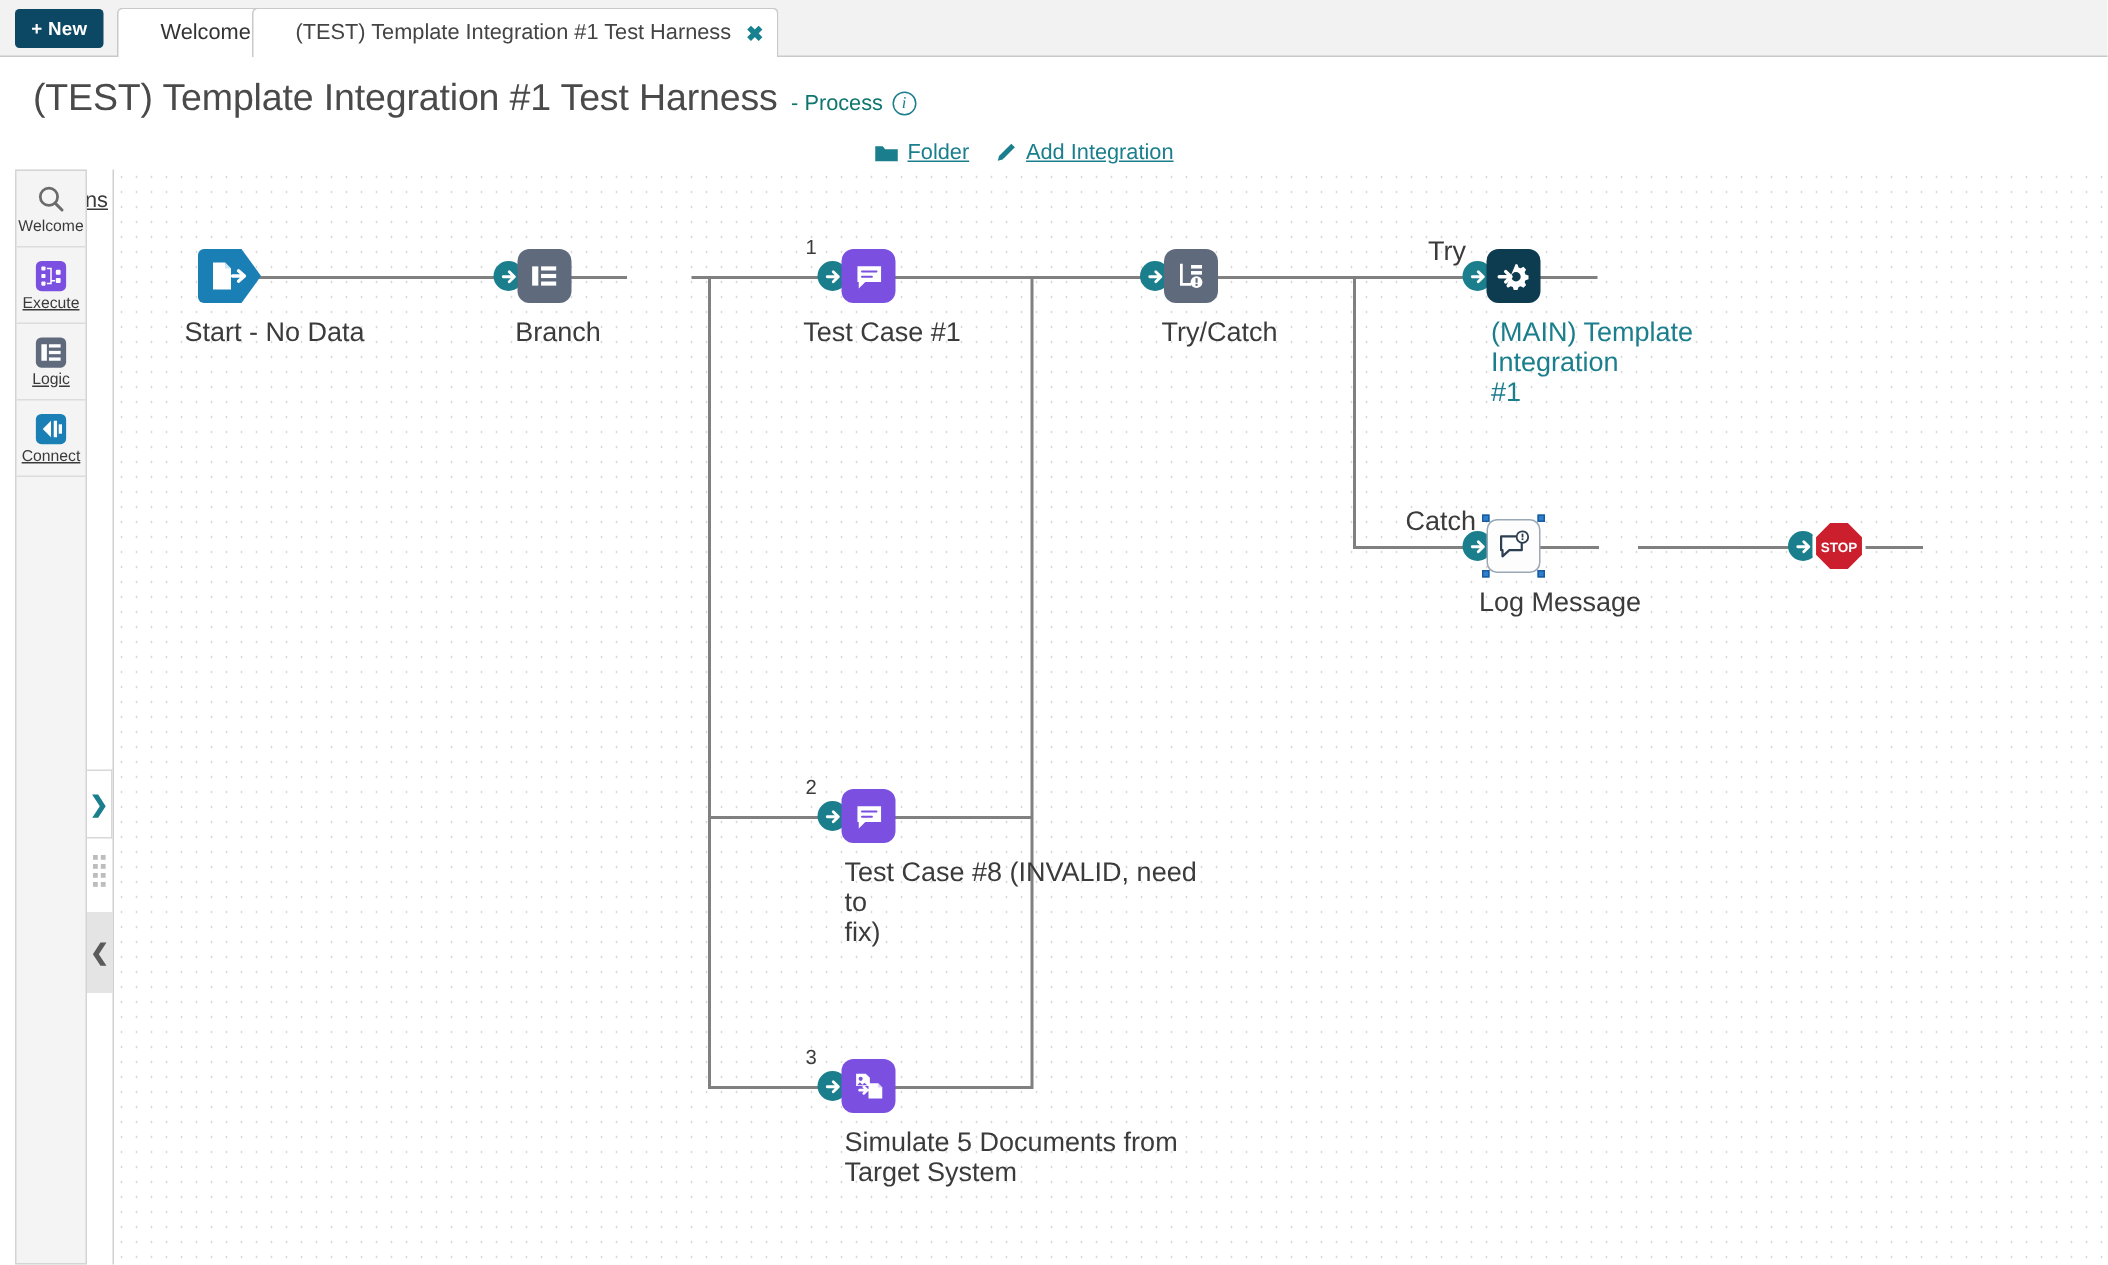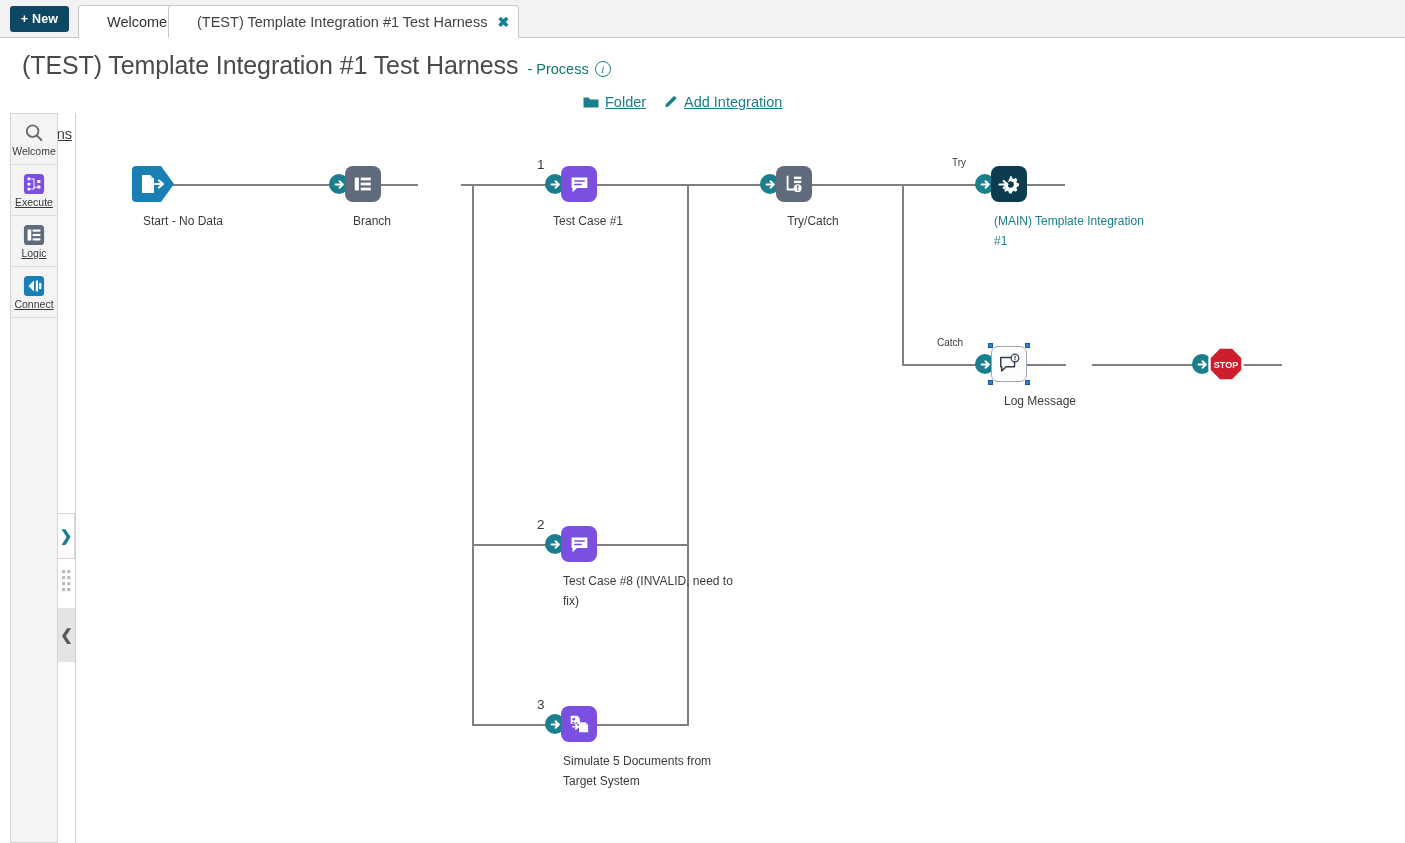--- a/index.html
+++ b/index.html
@@ -160,41 +160,41 @@
   
   .node { position: absolute; }
   .node-box {
     position: absolute; width: 36px; height: 36px;
     border-radius: 8px;
     display: flex; align-items: center; justify-content: center;
     cursor: pointer;
   }
   .node-label {
     position: absolute;
-    font-size: 12px; color: #3b3b3b;
+    font-size: 18px; color: #3b3b3b;
     line-height: 20px;
     text-align: left;
     white-space: pre-line;
     cursor: default;
   }
   .node-label.center { text-align: center; transform: translateX(-50%); }
   .node-label.link { color: #1a7e8c; cursor: pointer; }
 
   
   .arrow-node {
     position: absolute; width: 20px; height: 20px;
     border-radius: 50%; background: #1a7e8c;
     display: flex; align-items: center; justify-content: center;
     cursor: pointer;
   }
   .branch-num {
     position: absolute; font-size: 13.5px; color: #3b3b3b;
   }
   .edge-label {
-    position: absolute; font-size: 10px; color: #3b3b3b;
+    position: absolute; font-size: 18px; color: #3b3b3b;
   }
 
   
   .selected-shape {
     position: absolute; width: 36px; height: 36px;
     background: #fdfdfd; border: 1px solid #9aa7b5; border-radius: 7px;
     display: flex; align-items: center; justify-content: center;
     cursor: pointer;
   }
   .sel-handle {

